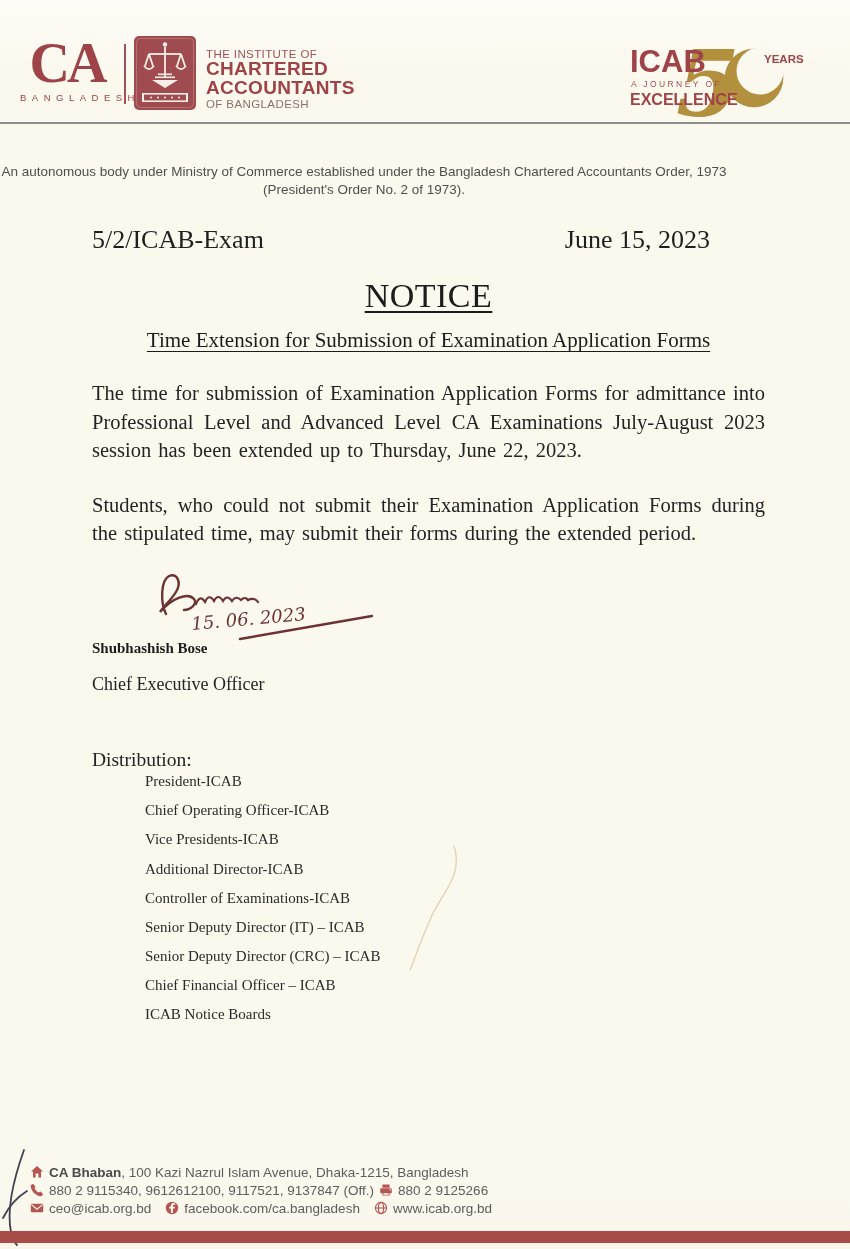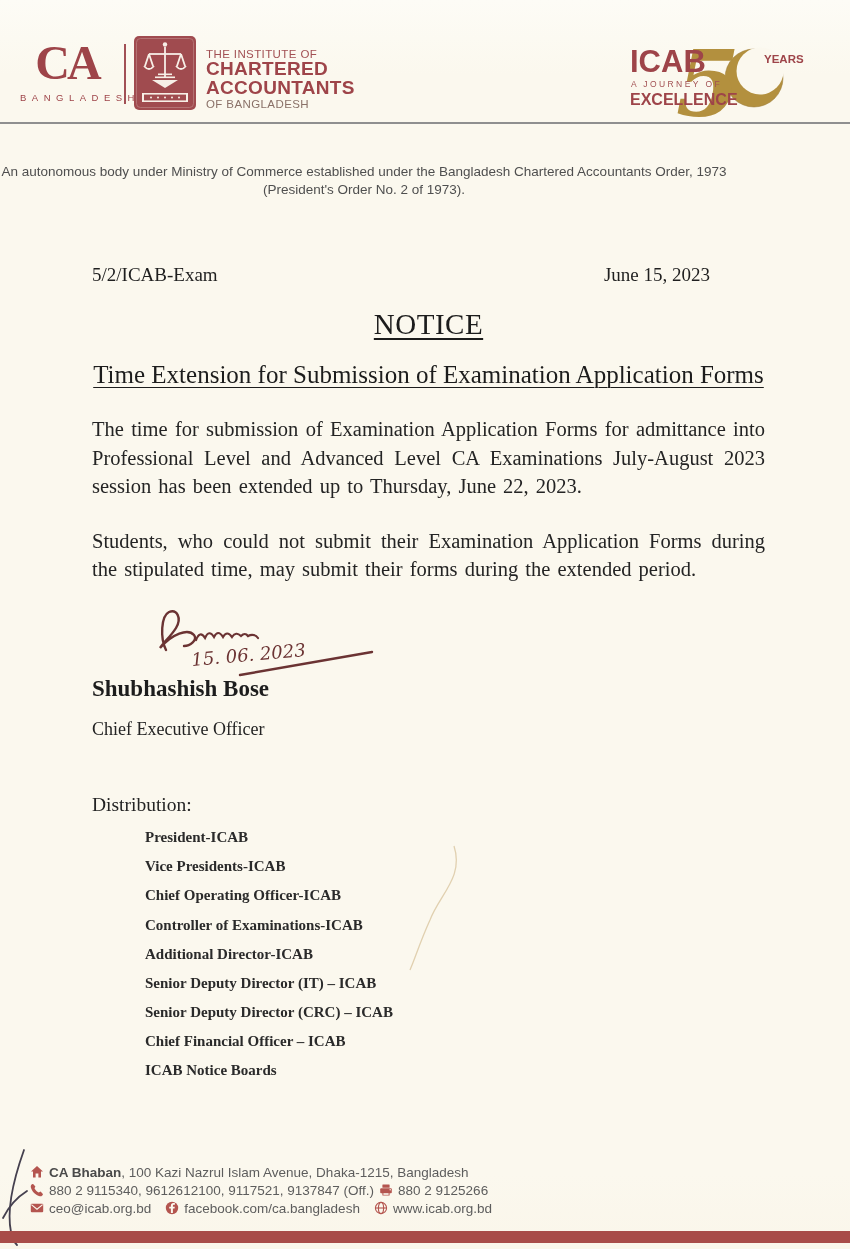--- a/index.html
+++ b/index.html
@@ -7,61 +7,61 @@
   body { font-family: "Liberation Serif", serif; }
   .page {
     position: relative; width: 850px; height: 1249px;
     background: linear-gradient(180deg, #fdfcf6 0%, #fbf8ee 6%, #fbf8ee 94%, #faf6ea 100%);
     overflow: hidden; color: #262626;
   }
   
   .header { position: absolute; top: 0; left: 0; width: 850px; height: 168px; }
   .ca-logo { position: absolute; left: 16px; top: 38px; width: 102px; text-align: center; }
   .ca-logo .ca-text {
-    font-family: "Liberation Serif", serif; font-weight: bold; font-size: 48px;
+    font-family: "Liberation Serif", serif; font-weight: bold; font-size: 56px;
     line-height: 50px; color: #9e4449; letter-spacing: -3px;
   }
   .ca-logo .ca-country {
     font-family: "Liberation Sans", sans-serif; font-size: 9.5px; letter-spacing: 5.5px;
     color: #9e4449; margin-top: 4px; padding-left: 4px;
   }
   .logo-divider { position: absolute; left: 124px; top: 44px; width: 2px; height: 60px; background: #a25055; }
   .crest { position: absolute; left: 134px; top: 36px; }
   .inst-text { position: absolute; left: 206px; top: 48px; font-family: "Liberation Sans", sans-serif; }
   .inst-line1 { font-size: 11.5px; color: #a25053; letter-spacing: 0.4px; }
   .inst-line2, .inst-line3 { font-size: 19px; font-weight: bold; color: #9e4449; line-height: 18.5px; letter-spacing: 0.3px; }
   .inst-line4 { font-size: 11.5px; color: #8a7168; letter-spacing: 0.4px; margin-top: 1px; }
   .anniv { position: absolute; left: 618px; top: 28px; }
   .header-rule { position: absolute; left: 0; top: 122px; width: 850px; height: 1.6px; background: #8f8f8f; }
   .tagline {
     position: absolute; left: 0; top: 128px; width: 728px; text-align: center;
     font-family: "Liberation Sans", sans-serif; font-size: 13.5px; color: #4f4f4f; line-height: 17.5px; margin-top: 35px;
   }
   
   .letter { position: absolute; top: 168px; left: 0; width: 850px; padding: 0 85px 0 92px; }
-  .meta-row { display: flex; justify-content: space-between; margin-top: 96px; padding-right: 55px; font-size: 19px; color: #1f1f1f; }
+  .meta-row { display: flex; justify-content: space-between; margin-top: 57px; padding-right: 55px; font-size: 26px; color: #1f1f1f; }
   .notice-title {
-    text-align: center; margin-top: 22px; font-size: 29px; letter-spacing: 0.5px; color: #1c1c1c;
+    text-align: center; margin-top: 22px; font-size: 34px; letter-spacing: 0.5px; color: #1c1c1c;
     text-decoration: underline; text-underline-offset: 4px; text-decoration-thickness: 1.5px;
   }
   .notice-subject {
-    text-align: center; margin-top: 20px; font-size: 25px; color: #1c1c1c;
+    text-align: center; margin-top: 13px; font-size: 21px; color: #1c1c1c;
     text-decoration: underline; text-underline-offset: 3.5px; text-decoration-thickness: 1.4px;
   }
   .body-para {
     margin-top: 26px; font-size: 20.5px; line-height: 28.6px; color: #242424;
     text-align: justify; word-spacing: 2px;
   }
   .body-para + .body-para { }
   .sig-block { position: relative; height: 96px; }
   .sig-svg { position: absolute; left: 52px; top: 18px; }
-  .sig-name { font-size: 23px; font-weight: bold; color: #1d1d1d; margin-top: -4px; }
+  .sig-name { font-size: 15px; font-weight: bold; color: #1d1d1d; margin-top: -4px; }
   .sig-title { font-size: 18px; color: #242424; margin-top: 17px; }
   .dist-heading { font-size: 19.5px; color: #242424; margin-top: 54px; }
-  .dist-list { margin-top: 13px; padding-left: 53px; font-weight: bold; }
+  .dist-list { margin-top: 2px; padding-left: 53px; }
   .dist-item { font-size: 15px; color: #2a2a2a; height: 29.2px; }
   
   .crease { position: absolute; left: 392px; top: 842px; pointer-events: none; }
   .pen-mark { position: absolute; left: 0; top: 1146px; pointer-events: none; }
   
   .footer {
     position: absolute; left: 0; bottom: 0; width: 850px; height: 86px;
     font-family: "Liberation Sans", sans-serif; font-size: 13.5px; color: #5d5d5d;
   }
   .footer-line { display: flex; align-items: center; gap: 5px; padding-left: 30px; height: 18px; }
@@ -179,24 +179,24 @@
       </svg>
 
     </div>
 
     <div class="sig-name">Shubhashish Bose</div>
     <div class="sig-title">Chief Executive Officer</div>
 
     <div class="dist-heading">Distribution:</div>
     <div class="dist-list">
       <div class="dist-item">President-ICAB</div>
+      <div class="dist-item">Chief Operating Officer-ICAB</div>
       <div class="dist-item">Vice Presidents-ICAB</div>
-      <div class="dist-item">Chief Operating Officer-ICAB</div>
+      <div class="dist-item">Additional Director-ICAB</div>
       <div class="dist-item">Controller of Examinations-ICAB</div>
-      <div class="dist-item">Additional Director-ICAB</div>
       <div class="dist-item">Senior Deputy Director (IT) – ICAB</div>
       <div class="dist-item">Senior Deputy Director (CRC) – ICAB</div>
       <div class="dist-item">Chief Financial Officer – ICAB</div>
       <div class="dist-item">ICAB Notice Boards</div>
     </div>
   </div>
 
   <svg class="crease" width="100" height="130" viewBox="0 0 100 130">
     <path d="M62,4 C72,35 48,52 38,78 C28,100 24,114 18,128" stroke="#dcc9a4" stroke-width="1.3" fill="none" opacity="0.85"></path>
   </svg>

